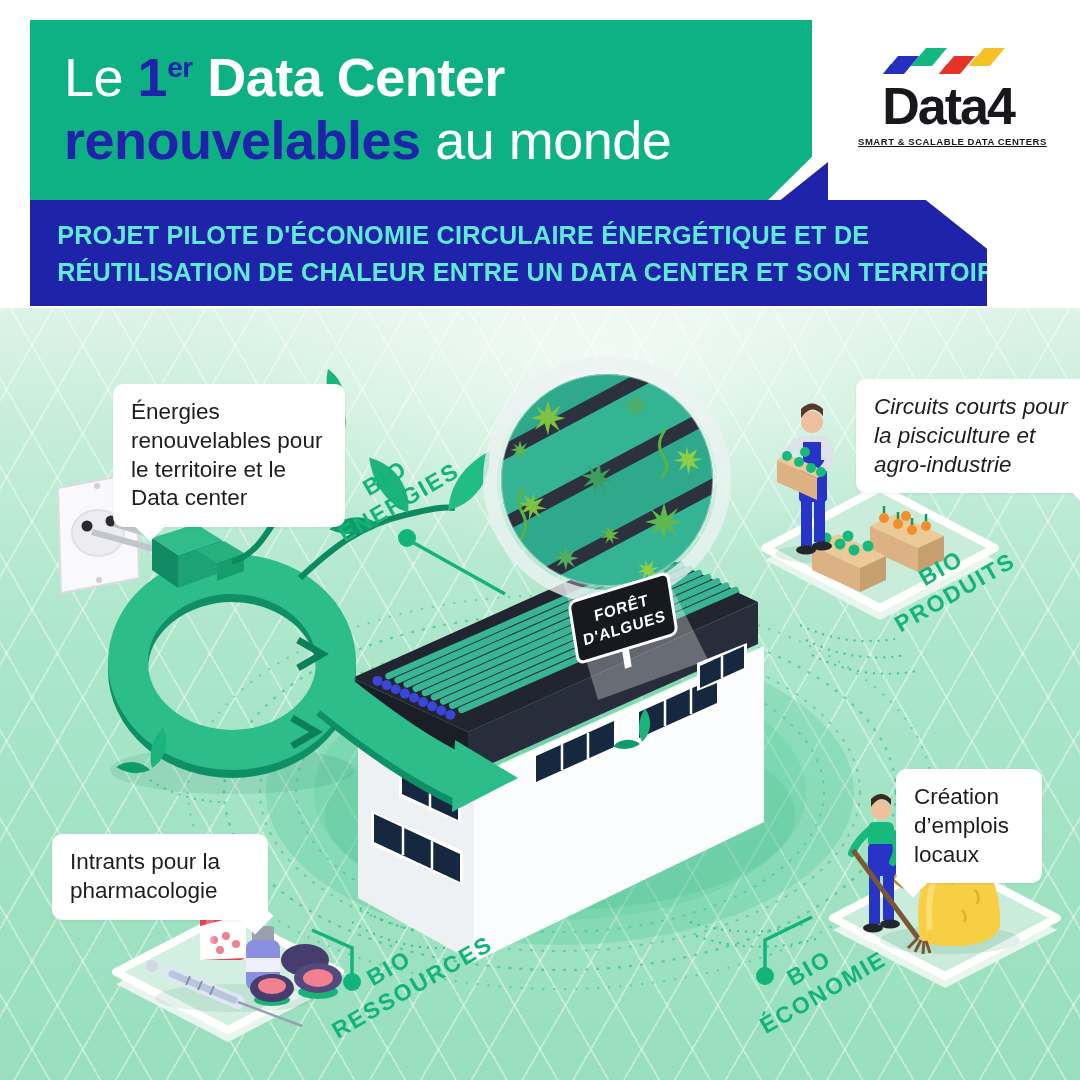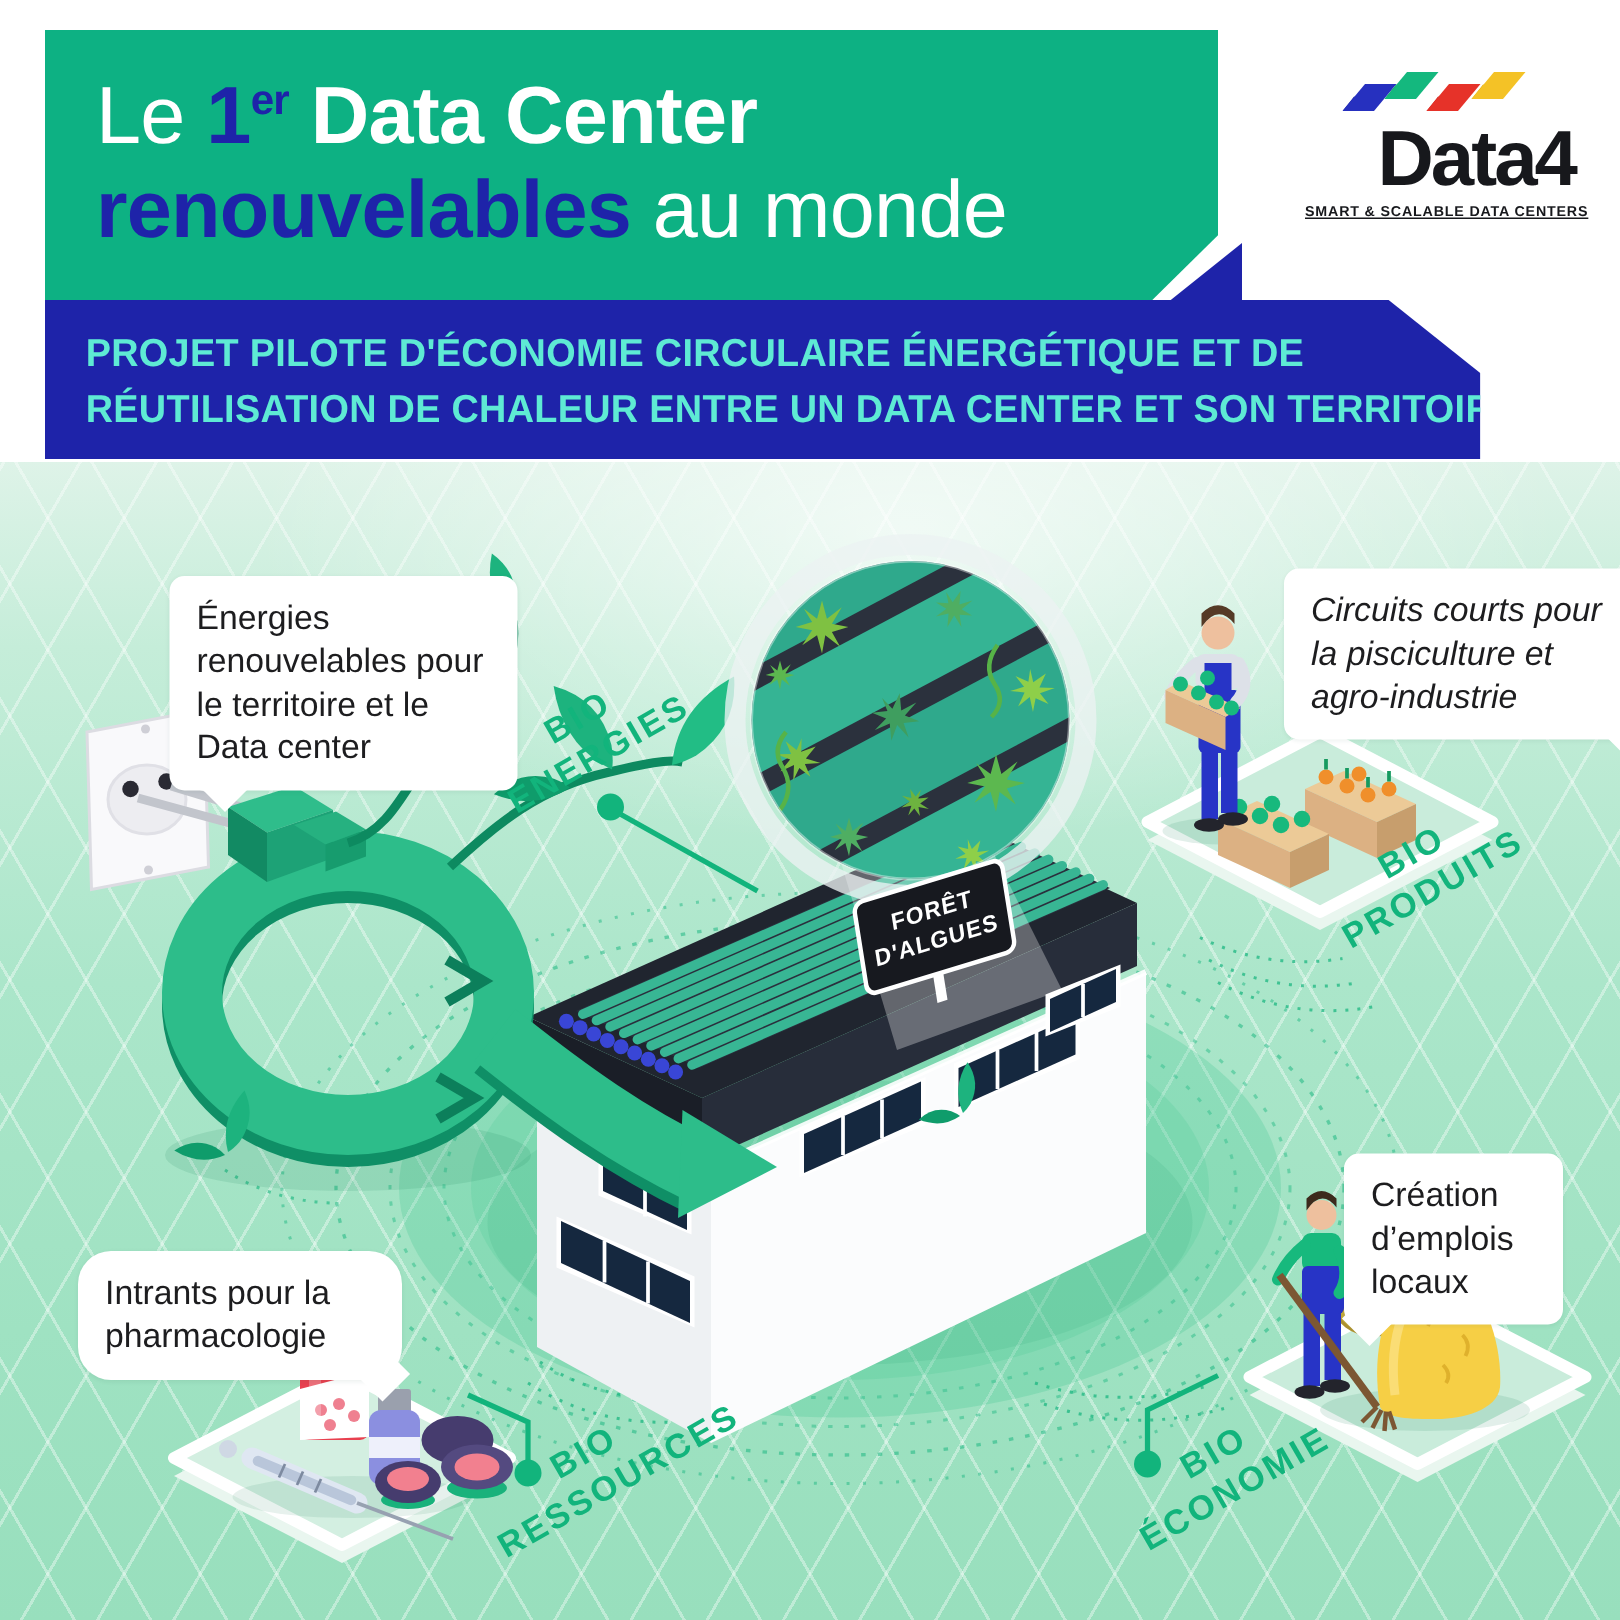--- a/index.html
+++ b/index.html
@@ -21,21 +21,21 @@
   .title sup { font-size:0.52em; vertical-align:super; }
   .blue-wedge { position:absolute; left:778px; top:162px; width:50px; height:40px; background:#1e23a9; clip-path:polygon(100% 0,100% 100%,0 100%); z-index:3; }
   .blue-banner {
     position:absolute; left:30px; top:200px; width:957px; height:106px;
     background:#1e23a9;
     clip-path:polygon(0 0,93.6% 0,100% 46%,100% 100%,0 100%);
     z-index:4; color:#5eead4;
   }
   .blue-banner-text { padding:17px 0 0 28px; font-size:26px; font-weight:700; letter-spacing:0.2px; line-height:1.42; transform:scaleX(.97); transform-origin:left top; white-space:nowrap; }
 
-  .logo { position:absolute; left:858px; top:36px; width:180px; text-align:right; z-index:4;margin-left:12px; }
+  .logo { position:absolute; left:858px; top:36px; width:180px; text-align:center; z-index:4; }
   .logo-flags { display:block; margin:0 auto 2px auto; }
   .logo-brand { font-size:52px; font-weight:800; letter-spacing:-2px; color:#17181c; line-height:0.95; }
   .logo-tagline { margin-top:5px; font-size:9.5px; font-weight:700; letter-spacing:0.55px; color:#17181c; white-space:nowrap;text-decoration:underline; }
 
   
   .illustration {
     position:absolute; left:0; top:308px; width:1080px; height:772px;
     background:
       repeating-linear-gradient(60deg, rgba(255,255,255,0) 0 42px, rgba(255,255,255,.38) 42px 44px),
       repeating-linear-gradient(-60deg, rgba(255,255,255,0) 0 42px, rgba(255,255,255,.38) 42px 44px),
@@ -50,21 +50,21 @@
     position:absolute; background:#fff; border-radius:10px; color:#1d1d1f;
     font-size:22.5px; line-height:1.28; padding:14px 18px; z-index:6;
     box-shadow:0 1px 3px rgba(30,80,60,.08);
     margin-top:22px;
   }
   .callout .tail { position:absolute; width:26px; height:26px; background:#fff; transform:rotate(45deg); z-index:-1; }
   #callout-energies { left:113px; top:362px; width:232px; }
   #callout-energies .tail { left:24px; bottom:-9px; }
   #callout-circuits { left:856px; top:357px; width:246px;font-style:italic; }
   #callout-circuits .tail { right:2px; bottom:-9px; }
-  #callout-intrants { left:52px; top:812px; width:216px;border-radius:22px; }
+  #callout-intrants { left:52px; top:812px; width:216px; }
   #callout-intrants .tail { right:0px; bottom:-9px; }
   #callout-emplois { left:896px; top:747px; width:146px; }
   #callout-emplois .tail { left:4px; bottom:-9px; }
 
   
   .bio-label {
     position:absolute; width:160px; text-align:center; color:#12b47c;
     font-weight:800; font-size:23px; letter-spacing:2px; line-height:1.22;
     transform:rotate(-30deg); z-index:5;
   }

